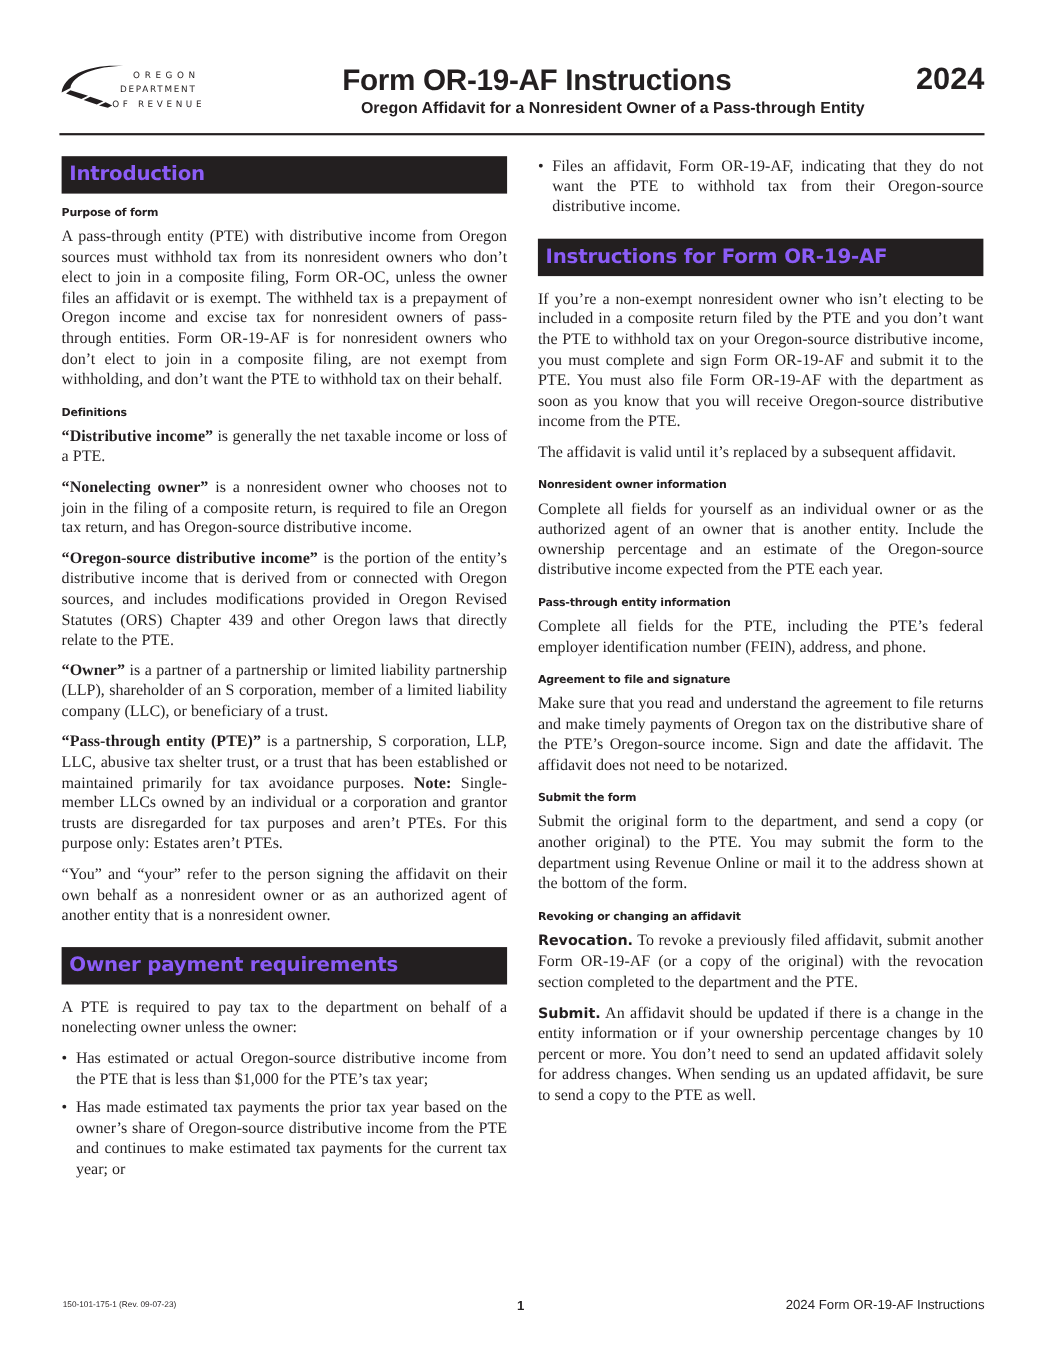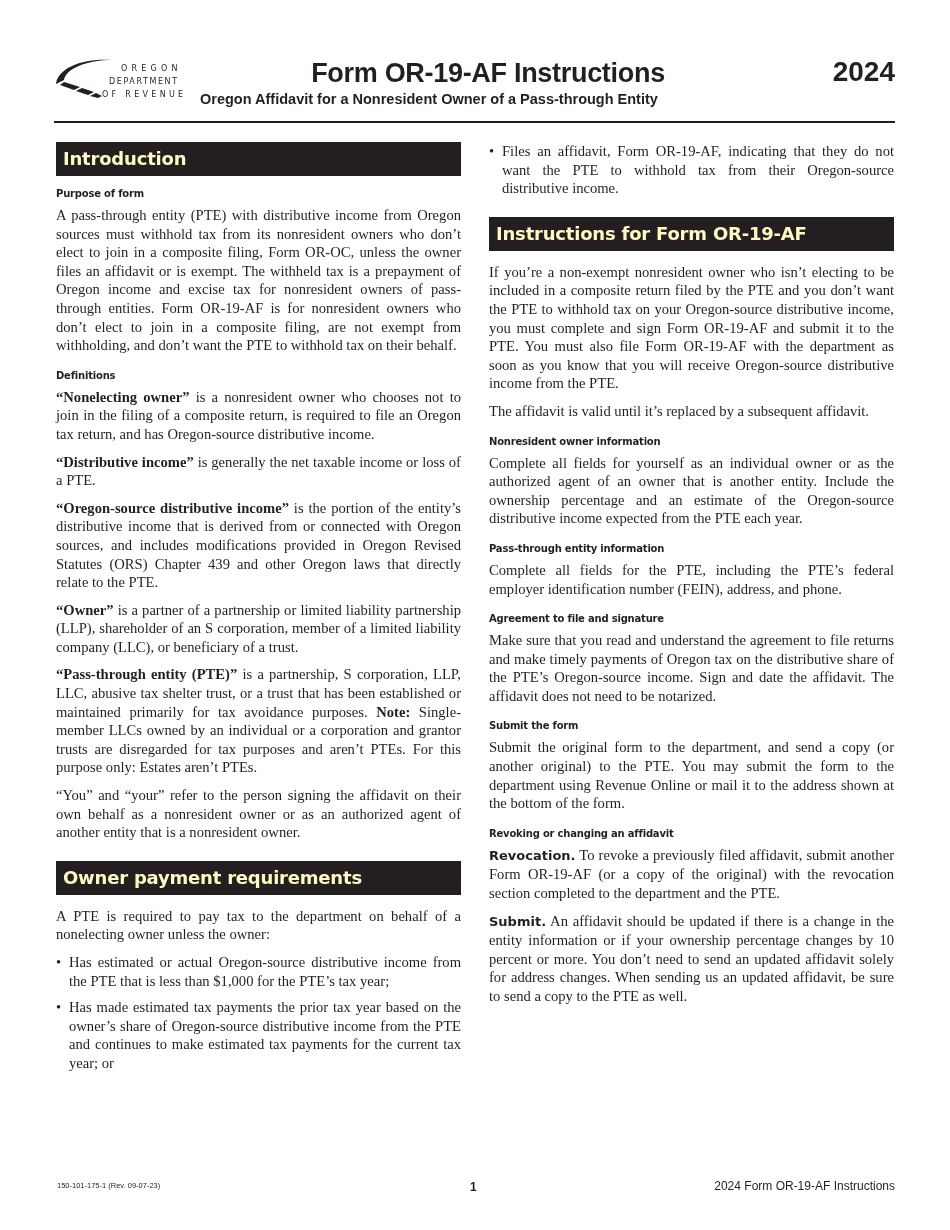--- a/index.html
+++ b/index.html
@@ -9,32 +9,32 @@
   
   .logo { position:absolute; left:54px; top:54px; width:132px; height:46px; }
   .logo svg { position:absolute; left:0; top:0; }
   .logo .l1, .logo .l2, .logo .l3 { position:absolute; font-family:"DejaVu Sans", sans-serif; font-size:8px; color:#231f20; white-space:nowrap; }
   .logo .l1 { left:67px; top:10px; letter-spacing:4.2px; }
   .logo .l2 { left:55px; top:23px; letter-spacing:1.6px; }
   .logo .l3 { left:48px; top:36px; letter-spacing:3.3px; }
 
   .doc-title { position:absolute; left:268px; top:58px; width:440px; text-align:center;
     font-family:"Liberation Sans", sans-serif; font-weight:bold; font-size:27px; letter-spacing:-0.3px; }
-  .doc-subtitle { position:absolute; left:200px; top:91px; width:586px; text-align:left;
+  .doc-subtitle { position:absolute; left:200px; top:91px; width:586px; text-align:right;
     font-family:"Liberation Sans", sans-serif; font-weight:bold; font-size:14.5px; }
   .doc-year { position:absolute; right:55px; top:56px;
     font-family:"Liberation Sans", sans-serif; font-weight:bold; font-size:28px;text-align:center; }
   .header-rule { position:absolute; left:54px; top:121px; width:841px; height:1.5px; background:#231f20; }
 
   
   .col { position:absolute; top:142px; }
   .col-left { left:56px; width:405px; }
   .col-right { left:489px; width:405px; top:142px; }
 
-  .section-bar { background:#231f20; color:#fef9c3; font-family:"DejaVu Sans", sans-serif; font-weight:bold;
+  .section-bar { background:#231f20; color:#8b5cf6; font-family:"DejaVu Sans", sans-serif; font-weight:bold;
     font-size:18px; padding:6px 19px 7px 7px; margin-bottom:12px; letter-spacing:-0.2px; }
   .subhead { font-family:"DejaVu Sans", sans-serif; font-weight:bold; font-size:10px; margin:0 0 7px 0; letter-spacing:-0.2px; }
   .para { font-family:"Liberation Serif", serif; font-size:14.6px; line-height:18.6px; text-align:justify; margin:0 0 9px 0; }
   .para b { font-weight:bold; }
   .para .sb { font-family:"DejaVu Sans", sans-serif; font-weight:bold; font-size:13px; }
   .bullets { margin:0 0 9px 0; padding:0; list-style:none; }
   .bullets li { position:relative; padding-left:13px; font-family:"Liberation Serif", serif; font-size:14.6px; line-height:18.6px; text-align:justify; margin-bottom:8px; }
   .bullets li .dot { position:absolute; left:0; top:0; }
 
   .gap-s { height:6px; }
@@ -68,22 +68,22 @@
   <div class="header-rule"></div>
 
   <div class="col col-left">
     <div class="section-bar">Introduction</div>
 
     <div class="subhead">Purpose of form</div>
     <p class="para">A pass-through entity (PTE) with distributive income from Oregon sources must withhold tax from its nonresident owners who don’t elect to join in a composite filing, Form OR-OC, unless the owner files an affidavit or is exempt. The withheld tax is a prepayment of Oregon income and excise tax for nonresident owners of pass-through entities. Form OR-19-AF is for nonresident owners who don’t elect to join in a composite filing, are not exempt from withholding, and don’t want the PTE to withhold tax on their behalf.</p>
     <div class="gap-s"></div>
 
     <div class="subhead">Definitions</div>
+    <p class="para"><b>“Distributive income”</b><span> is generally the net taxable income or loss of a PTE.</span></p>
     <p class="para"><b>“Nonelecting owner”</b><span> is a nonresident owner who chooses not to join in the filing of a composite return, is required to file an Oregon tax return, and has Oregon-source distributive income.</span></p>
-    <p class="para"><b>“Distributive income”</b><span> is generally the net taxable income or loss of a PTE.</span></p>
     <p class="para"><b>“Oregon-source distributive income”</b><span> is the portion of the entity’s distributive income that is derived from or connected with Oregon sources, and includes modifications provided in Oregon Revised Statutes (ORS) Chapter 439 and other Oregon laws that directly relate to the PTE.</span></p>
     <p class="para"><b>“Owner”</b><span> is a partner of a partnership or limited liability partnership (LLP), shareholder of an S corporation, member of a limited liability company (LLC), or beneficiary of a trust.</span></p>
     <p class="para"><b>“Pass-through entity (PTE)”</b><span> is a partnership, S corporation, LLP, LLC, abusive tax shelter trust, or a trust that has been established or maintained primarily for tax avoidance purposes. </span><b>Note:</b><span> Single-member LLCs owned by an individual or a corporation and grantor trusts are disregarded for tax purposes and aren’t PTEs. For this purpose only: Estates aren’t PTEs.</span></p>
     <p class="para">“You” and “your” refer to the person signing the affidavit on their own behalf as a nonresident owner or as an authorized agent of another entity that is a nonresident owner.</p>
     <div class="gap-m"></div>
 
     <div class="section-bar">Owner payment requirements</div>
     <p class="para">A PTE is required to pay tax to the department on behalf of a nonelecting owner unless the owner:</p>
     <ul class="bullets">
       <li><span class="dot">•</span><span>Has estimated or actual Oregon-source distributive income from the PTE that is less than $1,000 for the PTE’s tax year;</span></li>

